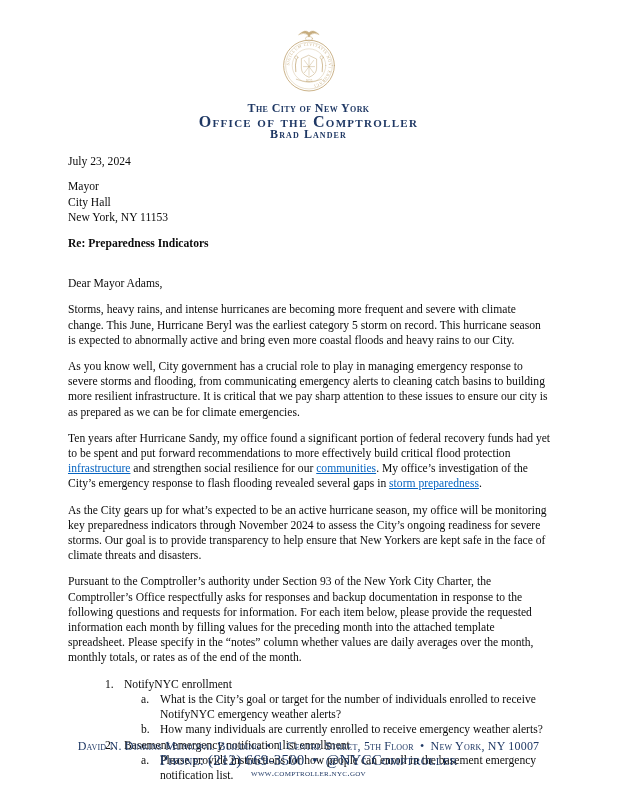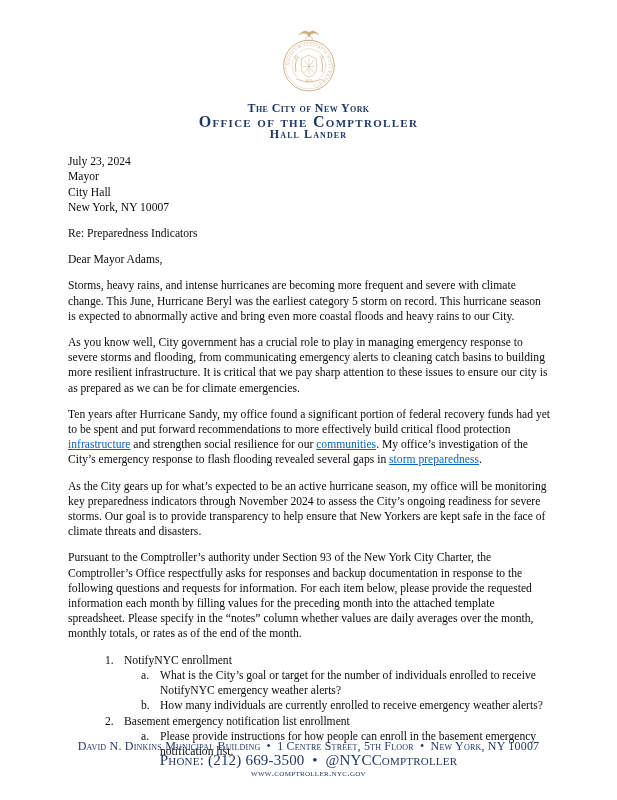--- a/index.html
+++ b/index.html
@@ -17,23 +17,23 @@
   }
   
   .letterhead { padding-top: 27px; text-align: center; }
   .seal-wrap { display: inline-block; line-height: 0; }
   .lh-lines { margin-top: 5px; color: #1F3864; font-variant: small-caps; }
   .lh-org   { font-size: 12px;   font-weight: bold; letter-spacing: 0.4px; line-height: 13px; }
   .lh-office{ font-size: 16px; font-weight: bold; letter-spacing: 1.3px; line-height: 13px; }
   .lh-name  { font-size: 12px;   font-weight: bold; letter-spacing: 1.1px; line-height: 13px; }
   
   .content { padding: 13px 66px 0 68px; }
-  .date-line { }
+  .date-line { margin-bottom: 10px; }
   .recipient { margin-bottom: 11px; }
-  .subject-line { font-weight: normal; margin-bottom: 11px; }
+  .subject-line { font-weight: bold; margin-bottom: 25px; }
   .salutation { margin-bottom: 11px; }
   .body-par { margin-bottom: 11px; }
   a.doc-link { color: #0563C1; text-decoration: underline; cursor: pointer; }
   
   .req-list { margin-top: 1px; }
   .list-row { display: flex; }
   .list-row.lvl1 { margin-left: 37px; }
   .list-row.lvl2 { margin-left: 73px; }
   .list-marker { flex: 0 0 19px; }
   .list-text { flex: 1 1 auto; }
@@ -82,31 +82,31 @@
         </defs>
         <text font-size="7.5" fill="#C6AC7E" letter-spacing="1.5" font-family="Liberation Serif, serif">
           <textPath href="#ringpath">SIGILLUM CIVITATIS NOVI EBORACI</textPath>
         </text>
         <text x="55" y="109" font-size="6.5" fill="#C6AC7E" text-anchor="middle" font-family="Liberation Serif, serif">1625</text>
       </svg>
     </span>
     <div class="lh-lines">
       <div class="lh-org">The City of New York</div>
       <div class="lh-office">Office of the Comptroller</div>
-      <div class="lh-name">Hall Lander</div>
+      <div class="lh-name">Brad Lander</div>
     </div>
   </div>
 
   <div class="content">
     <div class="date-line">July 23, 2024</div>
 
     <div class="recipient">
       <div>Mayor</div>
       <div>City Hall</div>
-      <div>New York, NY 10007</div>
+      <div>New York, NY 11153</div>
     </div>
 
     <div class="subject-line">Re: Preparedness Indicators</div>
 
     <div class="salutation">Dear Mayor Adams,</div>
 
     <div id="paragraphs">
         <p class="body-par"><span>Storms, heavy rains, and intense hurricanes are becoming more frequent and severe with climate change. This June, Hurricane Beryl was the earliest category 5 storm on record. This hurricane season is expected to abnormally active and bring even more coastal floods and heavy rains to our City.</span></p>
         <p class="body-par"><span>As you know well, City government has a crucial role to play in managing emergency response to severe storms and flooding, from communicating emergency alerts to cleaning catch basins to building more resilient infrastructure. It is critical that we pay sharp attention to these issues to ensure our city is as prepared as we can be for climate emergencies.</span></p>
         <p class="body-par"><span>Ten years after Hurricane Sandy, my office found a significant portion of federal recovery funds had yet to be spent and put forward recommendations to more effectively build critical flood protection </span><a class="doc-link" href="#">infrastructure</a><span> and strengthen social resilience for our </span><a class="doc-link" href="#">communities</a><span>. My office’s investigation of the City’s emergency response to flash flooding revealed several gaps in </span><a class="doc-link" href="#">storm preparedness</a><span>.</span></p>

